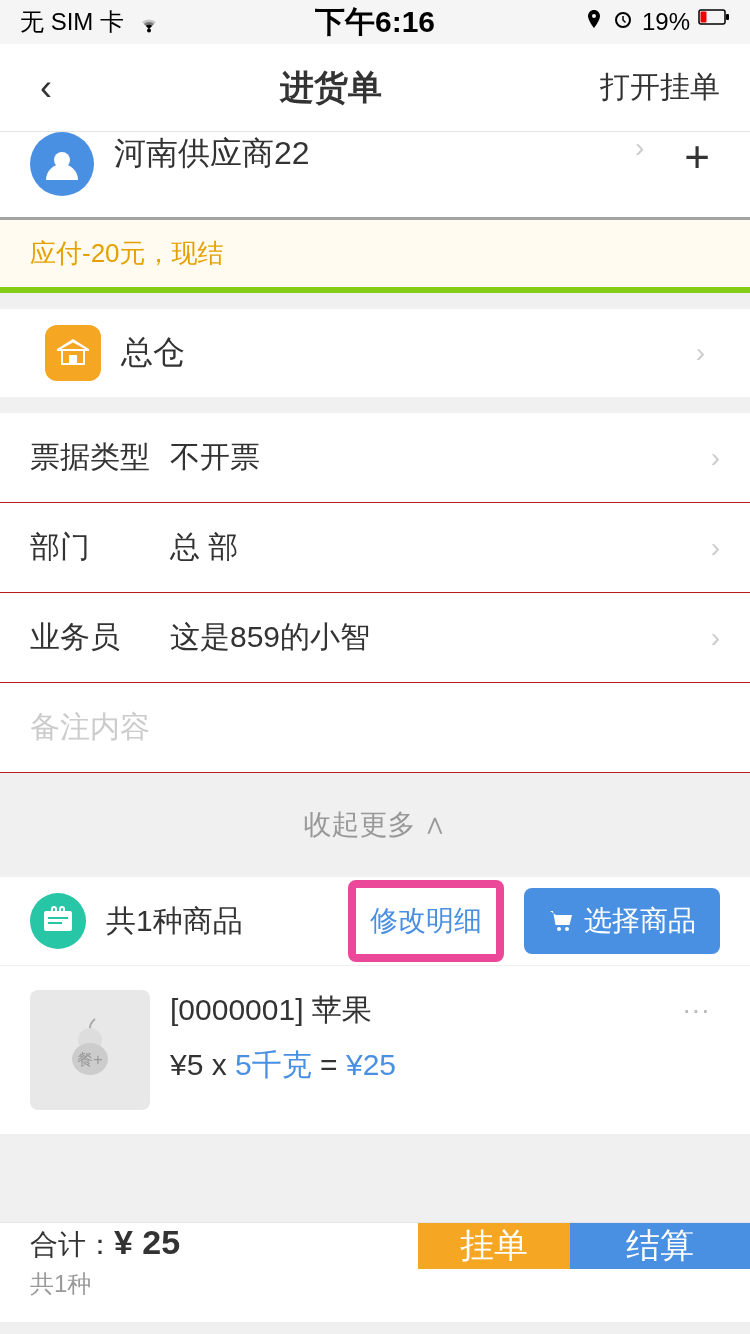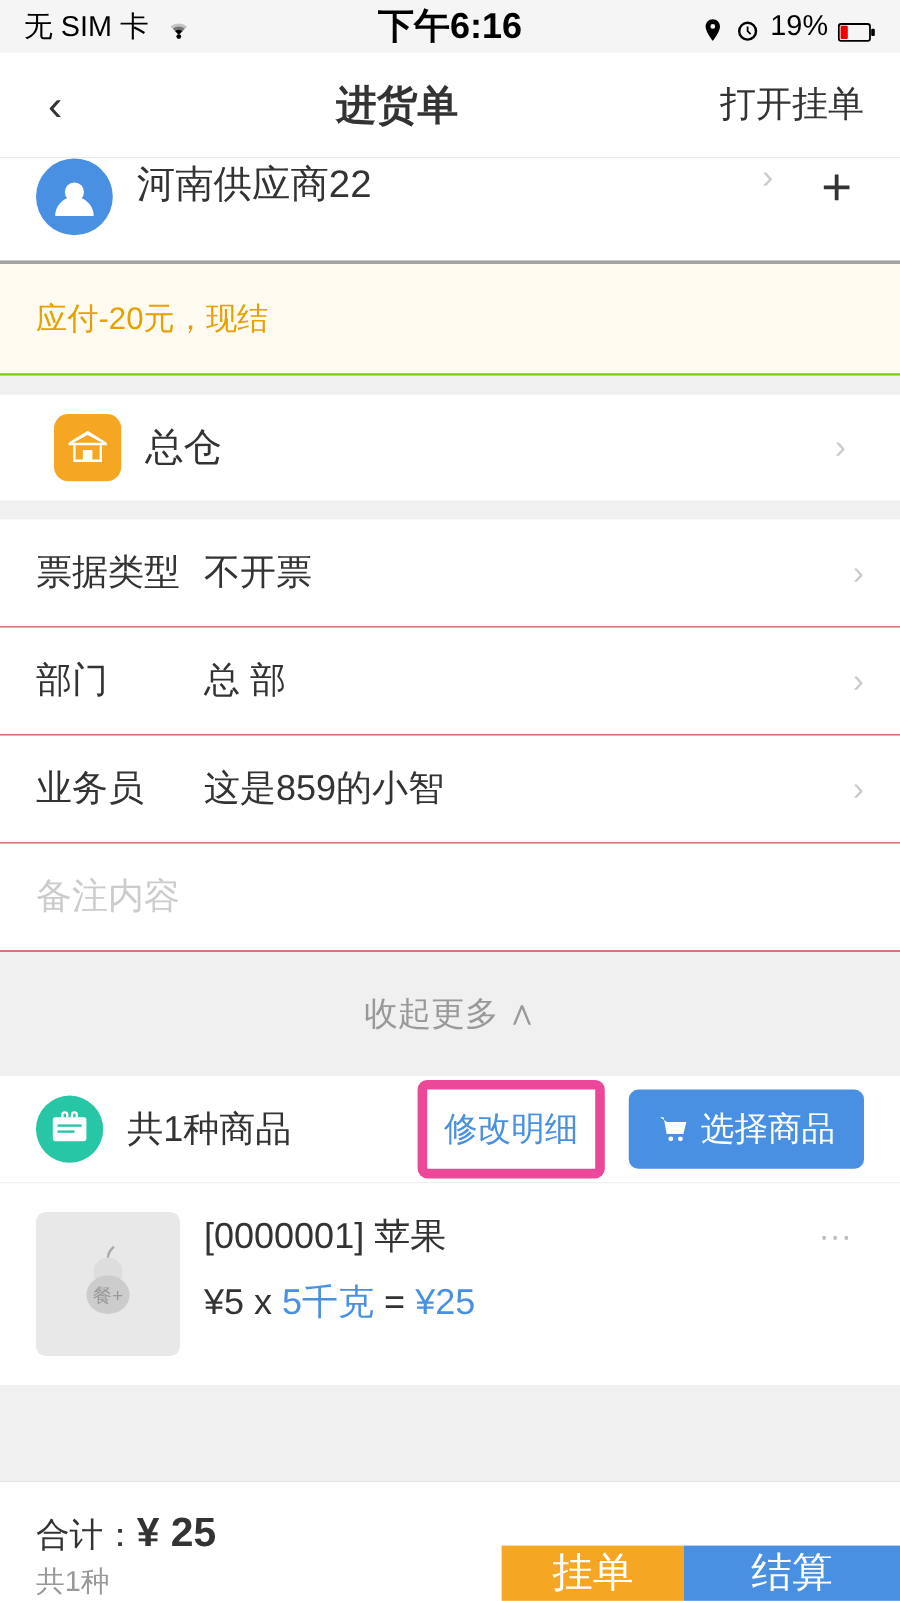--- a/index.html
+++ b/index.html
@@ -34,21 +34,21 @@
     }
     .status-center {
       font-size: 30px;
       font-weight: 600;
       position: absolute;
       left: 50%;
       transform: translateX(-50%);
     }
     .status-right {
       display: flex;
-      align-items: flex-end;
+      align-items: flex-start;
       gap: 8px;
       font-size: 24px;
     }
 
     
     .nav-bar {
       height: 88px;
       background: #fff;
       display: flex;
       align-items: center;
@@ -121,22 +121,22 @@
     .supplier-add {
       font-size: 44px;
       color: #333;
       cursor: pointer;
       padding: 0 10px;
     }
 
     
     .alert-banner {
       background: #fffbf0;
-      padding: 28px 30px;
-      border-bottom: 2px solid #84cc16;
+      padding: 16px 30px;
+      border-bottom: 6px solid #84cc16;
     }
     .alert-text {
       font-size: 26px;
       color: #e6a000;
     }
 
     
     .warehouse-row {
       display: flex;
       align-items: center;
@@ -301,26 +301,26 @@
     .product-more {
       color: #bbb;
       font-size: 28px;
       padding: 4px 10px;
       cursor: pointer;
     }
 
     
     .bottom-bar {
       position: fixed;
-      bottom: 0;
+      bottom: 12px;
       left: 0;
       width: 750px;
       height: 100px;
       display: flex;
-      align-items: flex-end;
+      align-items: flex-start;
       background: #fff;
       border-top: 1px solid #e5e5e5;
     }
     .bottom-total {
       flex: 1;
       display: flex;
       flex-direction: column;
       justify-content: center;
       padding: 0 30px;
     }

